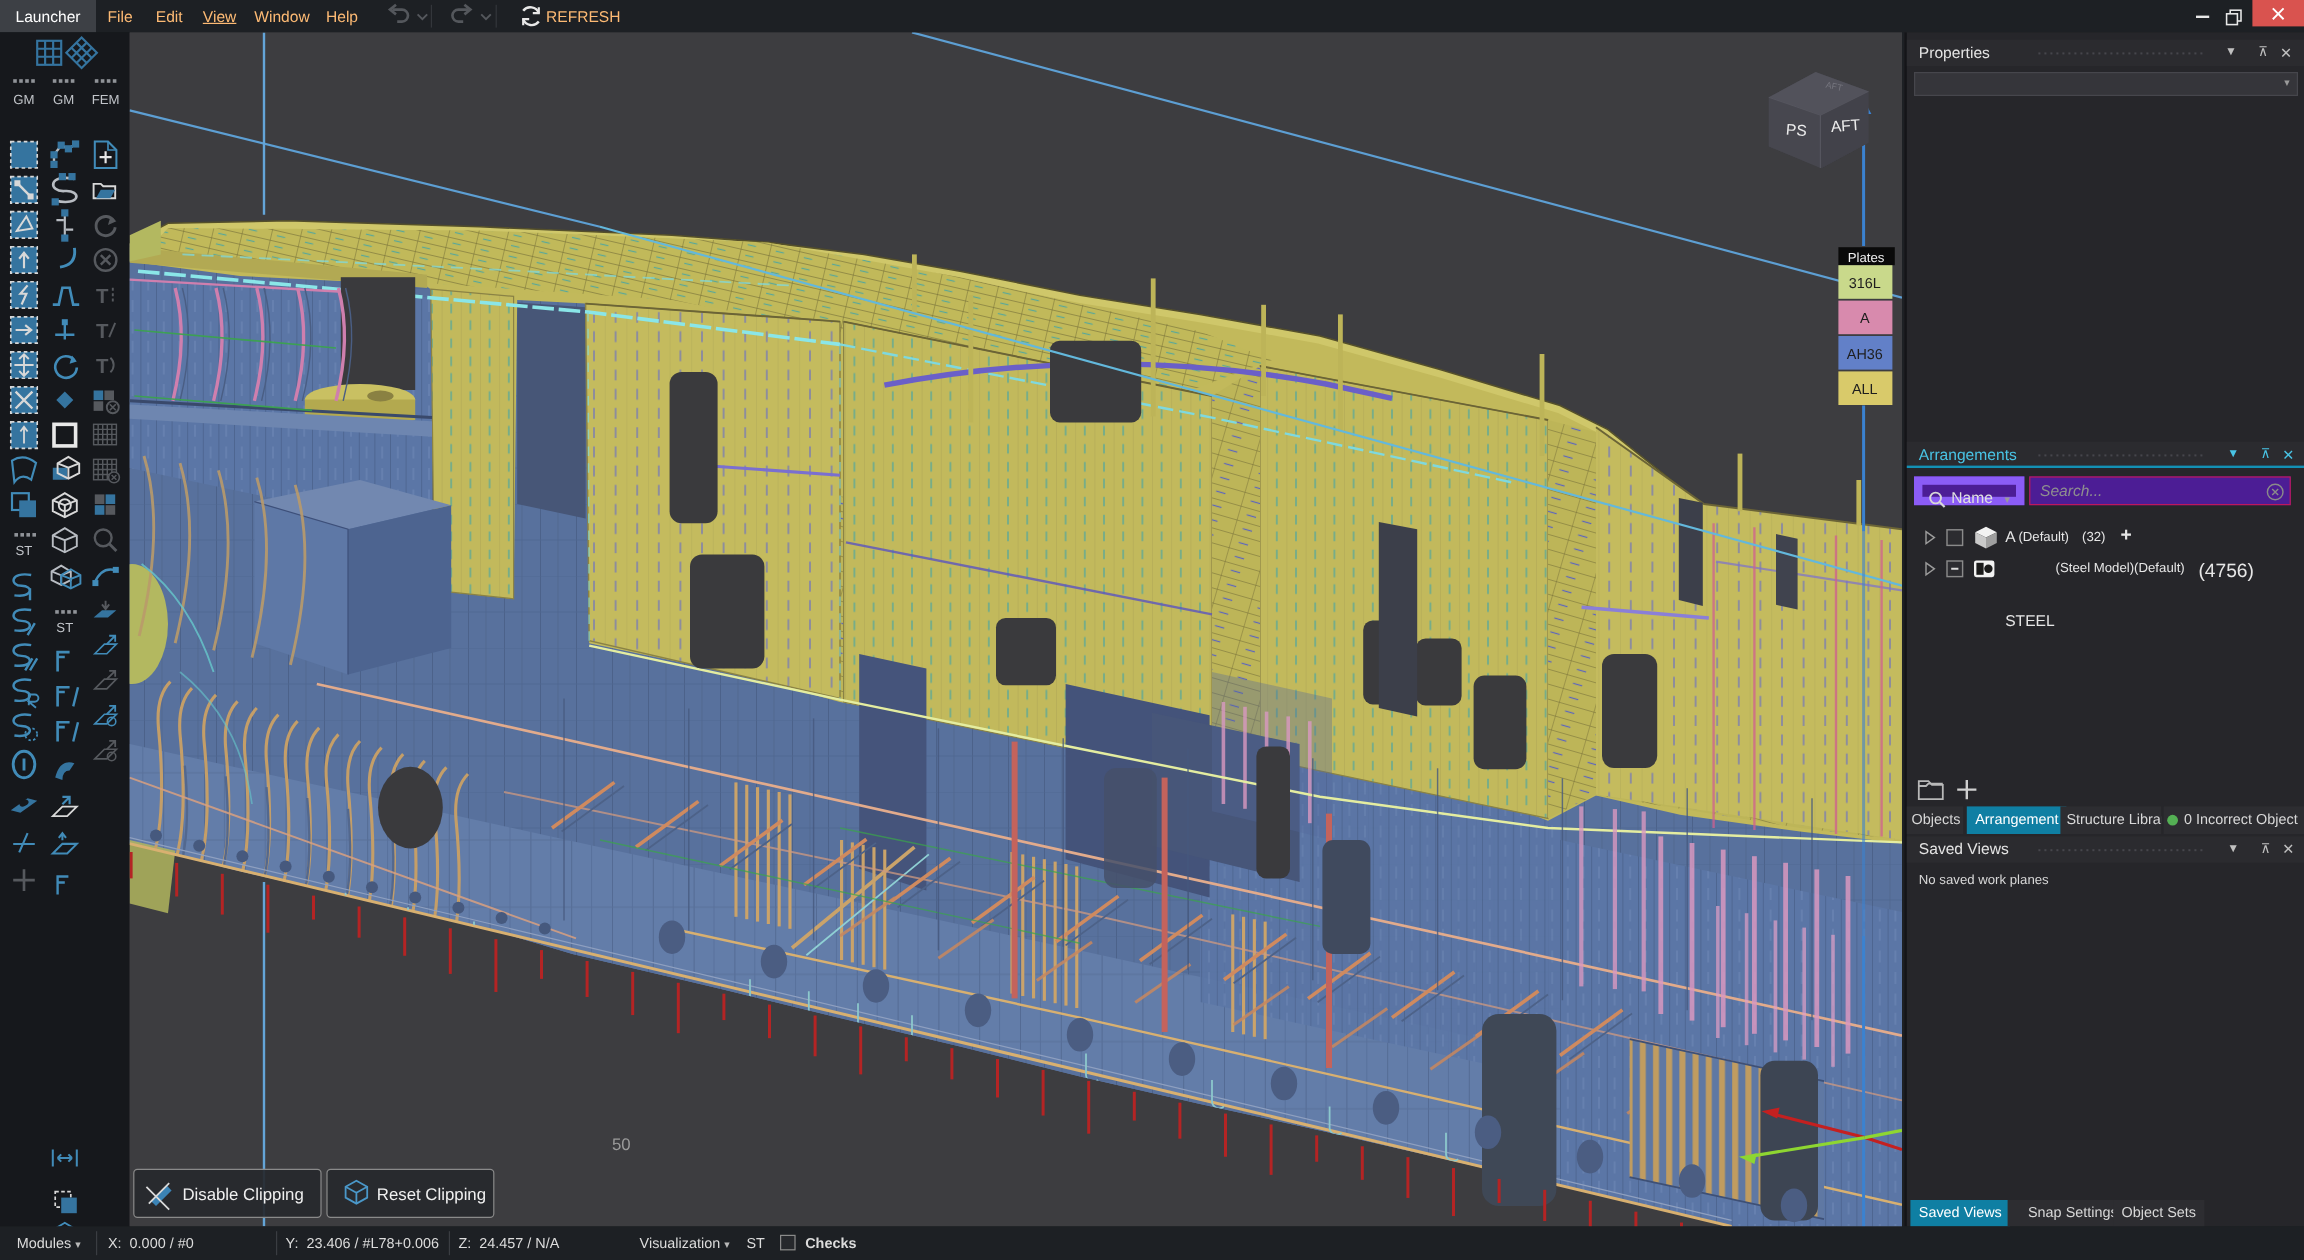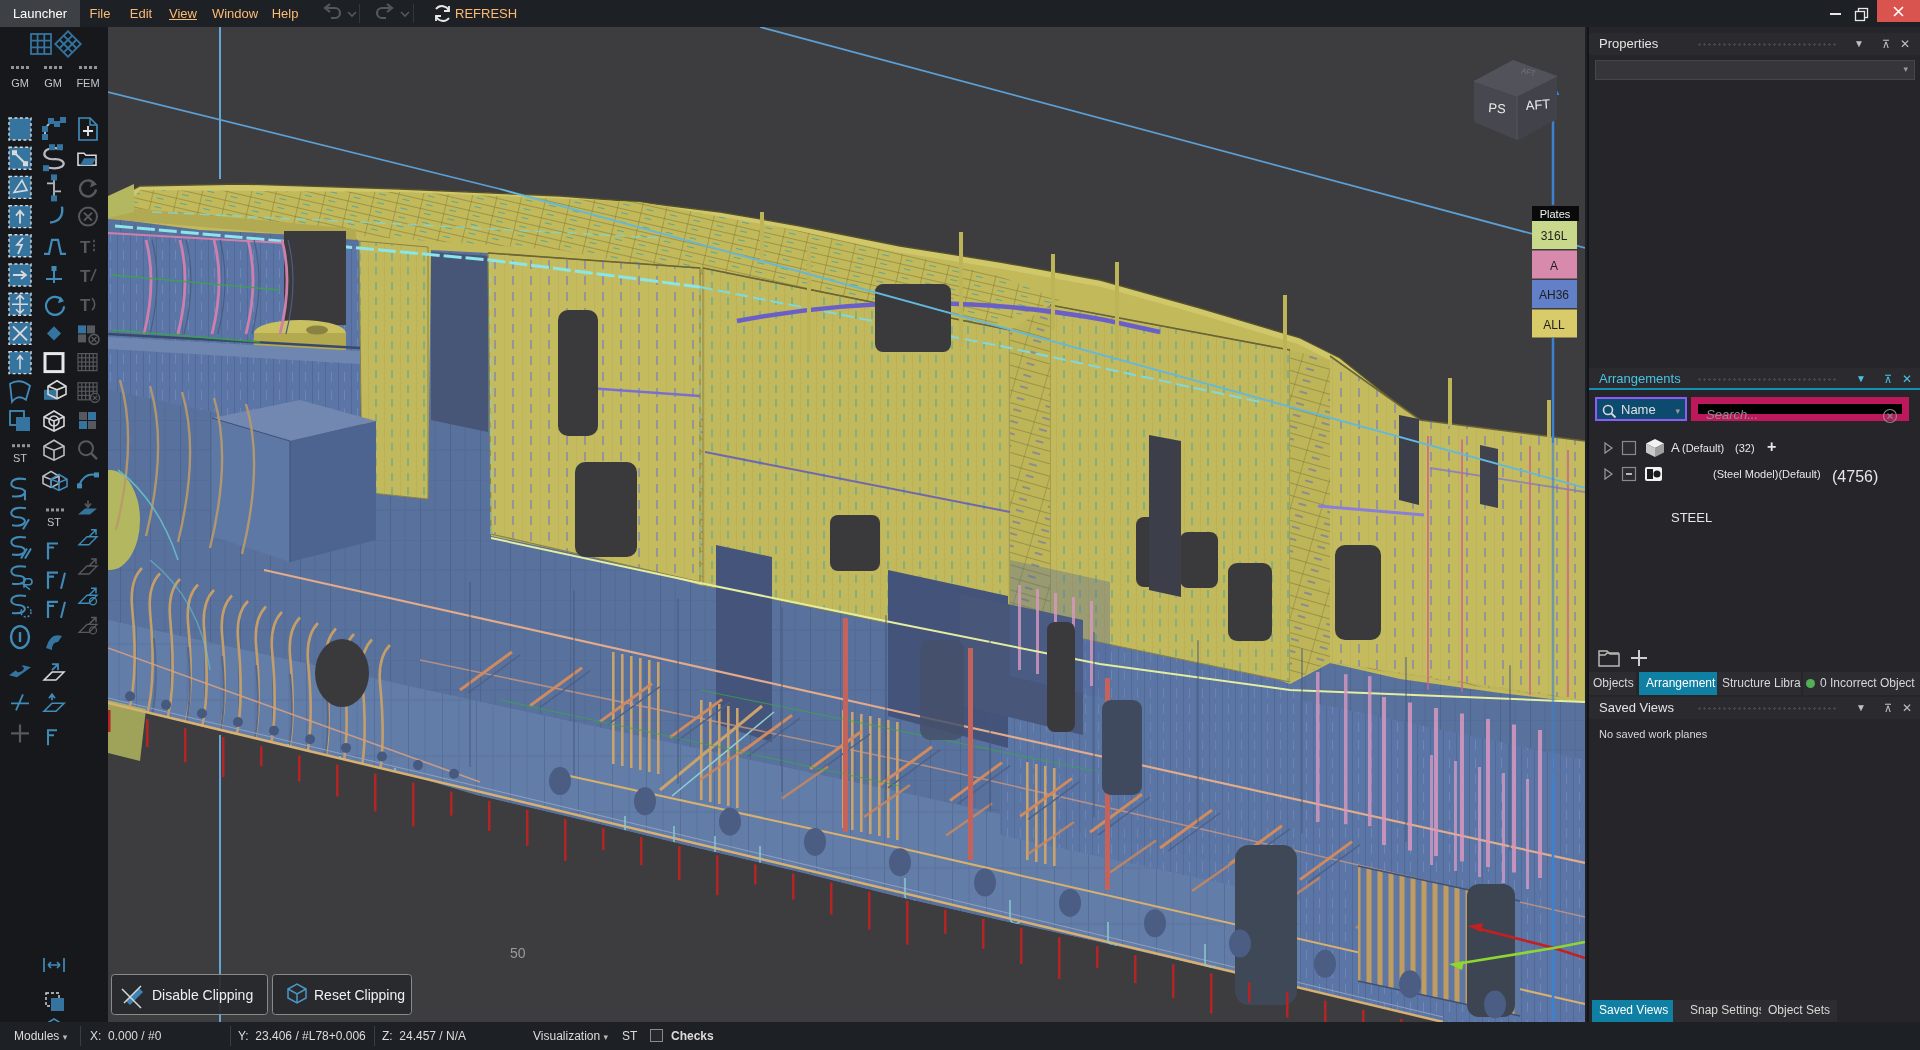--- a/index.html
+++ b/index.html
@@ -686,29 +686,29 @@
     <span style="position:absolute;right:6px;top:3px;color:#9a9a9a;font-size:9px;">▾</span>
   </div>
   <div style="position:absolute;left:0;top:341px;width:333px;">
     <div class="phead" style="color:#49c4e5;border-bottom:2px solid #1390b4;">Arrangements<span class="picons">
           <i style="right:56px;color:#49c4e5;">▼</i>
           <i style="right:30px;color:#49c4e5;font-size:11px;">⊼</i>
           <i style="right:10px;color:#49c4e5;font-size:12px;">✕</i>
         </span></div>
   </div>
 
-  <div style="position:absolute;left:6px;top:370px;width:92px;height:24px;background:#0c4a6e;border:2px solid #8b5cf6;color:#e0e0e0;font-size:13px;line-height:22px;">
+  <div style="position:absolute;left:6px;top:370px;width:92px;height:24px;background:#4c1d95;border:7px solid #8b5cf6;color:#e0e0e0;font-size:13px;line-height:22px;">
     <svg width="18" height="18" style="position:absolute;left:3px;top:3px;">
         <circle cx="8" cy="8" r="4.5" fill="none" stroke="#d8d8d8" stroke-width="1.6"></circle>
         <path d="M11.5 11.5 l4 4" stroke="#d8d8d8" stroke-width="1.8"></path>
       </svg>
     <span style="margin-left:24px;">Name</span>
     <span style="position:absolute;right:5px;top:1px;color:#9a9a9a;font-size:9px;">▾</span>
   </div>
-  <div style="position:absolute;left:102px;top:370px;width:218px;height:24px;background:#000000;border:7px solid #be185d;">
+  <div style="position:absolute;left:102px;top:370px;width:218px;height:24px;background:#4c1d95;border:1px solid #be185d;">
     <span style="position:absolute;left:8px;top:3px;color:#8f8f8f;font-size:13px;font-style:italic;">Search...</span>
     <svg width="16" height="16" style="position:absolute;right:4px;top:4px;">
         <circle cx="8" cy="8" r="6.5" fill="none" stroke="#8a8a8a" stroke-width="1.2"></circle>
         <path d="M5.5 5.5 l5 5 m0-5 l-5 5" stroke="#8a8a8a" stroke-width="1.2"></path>
       </svg>
   </div>
 
   <div id="tree" style="position:absolute;left:0;top:404px;width:333px;color:#e6e6e6;">
     <div style="position:relative;height:26px;margin-top:4px;">
       <svg width="333" height="26" style="position:absolute;left:0;top:0;">

